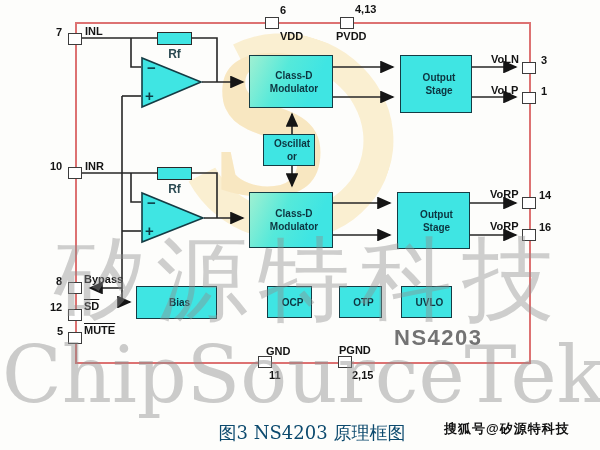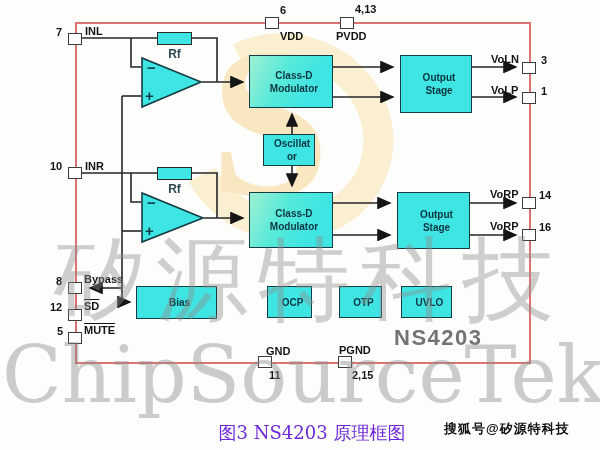--- a/index.html
+++ b/index.html
@@ -29,21 +29,21 @@
   .rf-lbl{position:absolute;z-index:2;font-weight:bold;font-size:12px;color:#2b4a52;text-align:center;}
   .pin{position:absolute;z-index:3;width:14px;height:12px;background:#ffffff;
     border:1.8px solid #3c3c3c;box-sizing:border-box;}
   .plbl{position:absolute;z-index:3;font-weight:bold;font-size:11px;color:#141414;white-space:nowrap;}
   .overline{text-decoration:overline;}
   .opsign{position:absolute;z-index:3;font-weight:bold;font-size:15px;color:#0c3b45;line-height:1;}
   .chipname{position:absolute;left:394px;top:325px;z-index:4;font-weight:bold;font-size:22px;
     letter-spacing:1.5px;color:#737373;}
   
   .caption{position:absolute;left:152px;top:421px;width:320px;z-index:7;text-align:center;
-    font-family:"DejaVu Serif",serif;font-size:18px;color:#6d28d9;}
+    font-family:"DejaVu Serif",serif;font-size:18px;color:#0c4a6e;}
   .sohu{position:absolute;left:444px;top:420px;z-index:7;font-weight:bold;font-size:13px;
     color:#111;letter-spacing:1px;}
 </style>
 </head>
 <body>
 
 <div class="logo-wm">
   <div class="logo-ring"></div>
   <div class="logo-s">S</div>
 </div>

